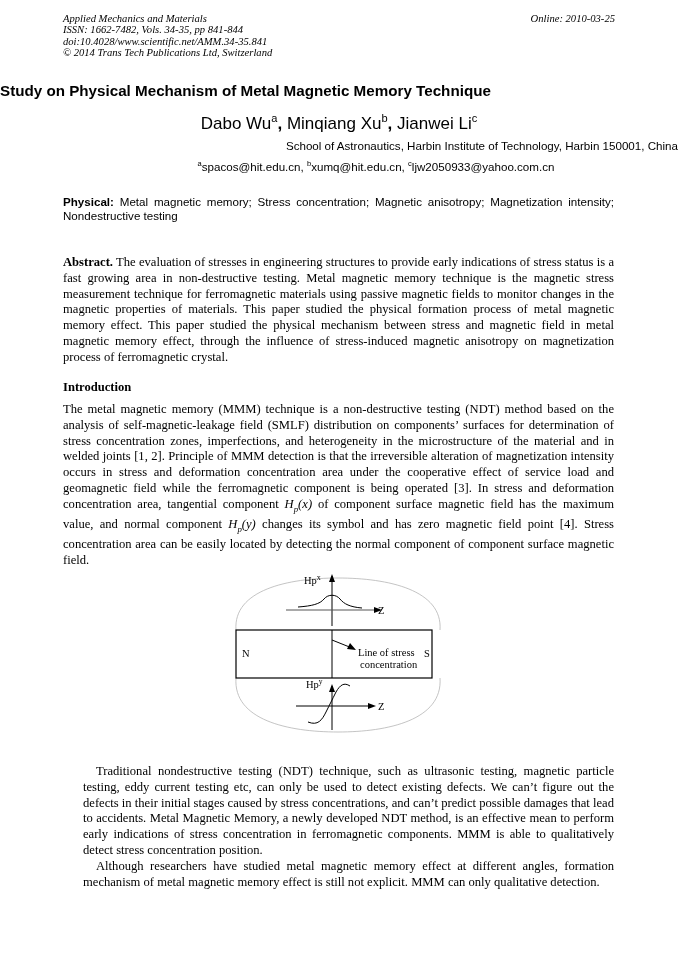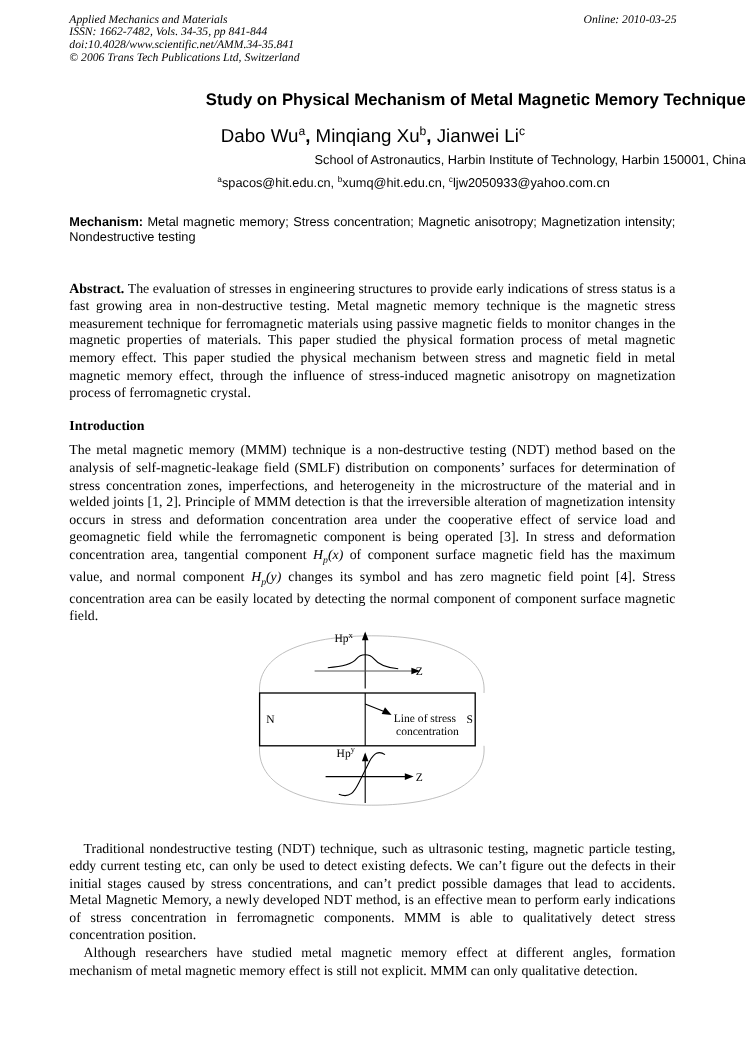--- a/index.html
+++ b/index.html
@@ -1,69 +1,69 @@
 <!DOCTYPE html>
 <html><head>
   <meta charset="utf-8">
   <style>
     html, body { margin: 0; padding: 0; background: #ffffff; }
     body { width: 678px; height: 959px; position: relative; overflow: hidden; color: #000; }
     .page { position: absolute; left: 0; top: 0; width: 678px; height: 825px; }
     .hdr { position: absolute; left: 63px; top: 13px; font-family: "Liberation Serif", serif; font-style: italic; font-size: 10.6px; line-height: 11.4px; }
     .hdr-right { position: absolute; right: 63px; top: 13px; font-family: "Liberation Serif", serif; font-style: italic; font-size: 10.6px; line-height: 11.4px; }
-    .title { position: absolute; left: 0; width: 678px; top: 82px; text-align: right; font-family: "Liberation Sans", sans-serif; font-weight: bold; font-size: 15.2px; }
+    .title { position: absolute; left: 0; width: 678px; top: 82px; text-align: left; font-family: "Liberation Sans", sans-serif; font-weight: bold; font-size: 15.2px; }
     .authors { position: absolute; left: 0; width: 678px; top: 114px; text-align: center; font-family: "Liberation Sans", sans-serif; font-size: 17px; }
     .affil { position: absolute; left: 0; width: 678px; top: 139px; text-align: right; font-family: "Liberation Sans", sans-serif; font-size: 11.6px; }
     .emails { position: absolute; left: 0; width: 678px; top: 160px; text-align: center; font-family: "Liberation Sans", sans-serif; font-size: 11.6px; padding-left: 37px; }
     sup { font-size: 0.65em; vertical-align: super; line-height: 0; }
     .kw { position: absolute; left: 63px; width: 551px; top: 195px; font-family: "Liberation Sans", sans-serif; font-size: 11.6px; line-height: 14.4px; text-align: justify; }
     .kw b { font-weight: bold; }
     .serif-block { position: absolute; left: 63px; width: 551px; font-family: "Liberation Serif", serif; font-size: 12.6px; line-height: 15.8px; text-align: justify; }
     .abstract { top: 244px; margin-top: 11px; }
     .intro-h { position: absolute; left: 63px; top: 380px; font-family: "Liberation Serif", serif; font-weight: bold; font-size: 12.6px; }
     .intro { top: 402px; }
     .para2 { top: 764px; }
-    .indent { text-indent: 13px; }
+    .indent { text-indent: 13px; margin-left: 20px; }
     .fig { position: absolute; left: 228px; top: 570px; width: 220px; height: 170px; }
     .fig svg { width: 220px; height: 170px; }
     .fig-label { font-family: "Liberation Serif", serif; font-size: 10.5px; }
     .caption { position: absolute; left: 0; width: 678px; top: 741px; text-align: center; font-family: "Liberation Serif", serif; font-size: 12.6px; }
     p { margin: 0; }
   </style>
 </head>
 <body>
 
 <div class="page">
 
   <div class="hdr">
     <div>Applied Mechanics and Materials</div>
     <div>ISSN: 1662-7482, Vols. 34-35, pp 841-844</div>
     <div>doi:10.4028/www.scientific.net/AMM.34-35.841</div>
-    <div>© 2006 Trans Tech Publications Ltd, Switzerland</div>
+    <div>© 2014 Trans Tech Publications Ltd, Switzerland</div>
   </div>
   <div class="hdr-right">Online: 2010-03-25</div>
 
   <div class="title">Study on Physical Mechanism of Metal Magnetic Memory Technique</div>
 
   <div class="authors">
     <span>Dabo Wu</span><sup>a</sup><b>,</b>
     <span>Minqiang Xu</span><sup>b</sup><b>,</b>
     <span>Jianwei Li</span><sup>c</sup>
   </div>
 
   <div class="affil">School of Astronautics, Harbin Institute of Technology, Harbin 150001, China</div>
 
   <div class="emails">
     <sup>a</sup><span>spacos@hit.edu.cn</span>,
     <sup>b</sup><span>xumq@hit.edu.cn</span>,
     <sup>c</sup><span>ljw2050933@yahoo.com.cn</span>
   </div>
 
   <div class="kw">
-    <b>Mechanism:</b>
+    <b>Physical:</b>
     <span>Metal magnetic memory; Stress concentration; Magnetic anisotropy; Magnetization intensity; Nondestructive testing</span>
   </div>
 
   <div class="serif-block abstract">
     <b>Abstract.</b>
     <span>The evaluation of stresses in engineering structures to provide early indications of stress status is a fast growing area in non-destructive testing. Metal magnetic memory technique is the magnetic stress measurement technique for ferromagnetic materials using passive magnetic fields to monitor changes in the magnetic properties of materials. This paper studied the physical formation process of metal magnetic memory effect. This paper studied the physical mechanism between stress and magnetic field in metal magnetic memory effect, through the influence of stress-induced magnetic anisotropy on magnetization process of ferromagnetic crystal.</span>
   </div>
 
   <div class="intro-h">Introduction</div>
 

